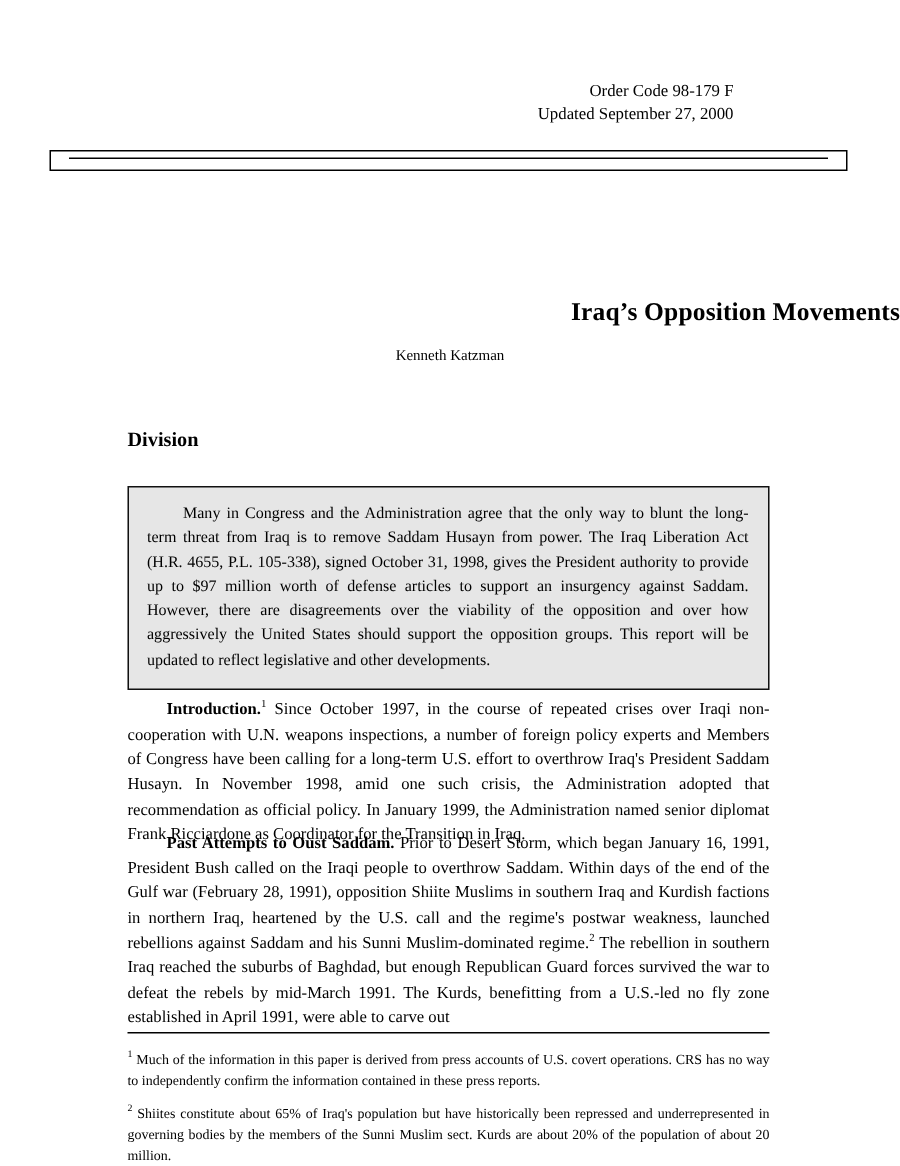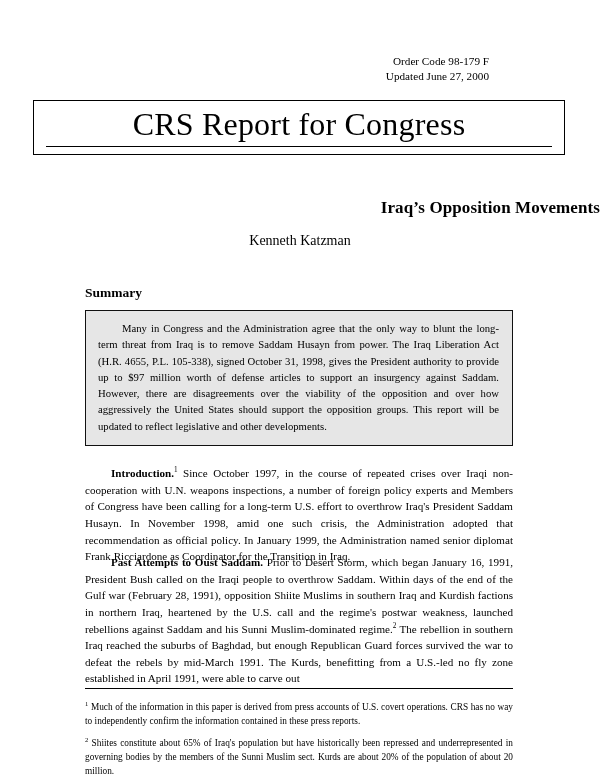--- a/index.html
+++ b/index.html
@@ -77,35 +77,35 @@
     font-size: 17px;
     font-weight: bold;
     letter-spacing: 0.1px;
   }
   .byline {
     position: absolute;
     top: 193px;
     left: 0;
     width: 600px;
     text-align: center;
-    font-size: 14px;
+    font-size: 10px;
     line-height: 1.47;
   }
 
   
   .summary-heading {
     position: absolute;
     top: 247px;
     left: 85px;
     font-size: 13.5px;
     font-weight: bold;
   }
   .summary-box {
     position: absolute;
-    top: 272px;
+    top: 286px;
     left: 85px;
     width: 428px;
     box-sizing: border-box;
     border: 1.1px solid #111;
     background: #e6e6e6;
     padding: 9px 13px 11px 12px;
   }
   .summary-text {
     font-size: 10.7px;
     line-height: 1.52;
@@ -187,35 +187,34 @@
   }
   .diamond { font-style: normal; font-weight: normal; }
 </style>
 </head>
 <body>
 
 <div class="page">
 
   <div class="order-block">
     <div>Order Code 98-179 F</div>
-    <div>Updated June 27, 2000</div>
+    <div>Updated September 27, 2000</div>
   </div>
 
   <div class="masthead">
-    <div class="masthead-title">CRS Report for Congress</div>
     <div class="masthead-rule"></div>
   </div>
 
   <div class="report-title">Iraq’s Opposition Movements</div>
 
   <div class="byline">
     <div>Kenneth Katzman</div>
   </div>
 
-  <div class="summary-heading">Summary</div>
+  <div class="summary-heading">Division</div>
 
   <div class="summary-box">
     <p class="summary-text">Many in Congress and the Administration agree that the only way to blunt the long-term threat from Iraq is to remove Saddam Husayn from power.  The Iraq Liberation Act (H.R. 4655, P.L. 105-338),  signed October 31, 1998, gives the President authority to provide up to $97 million worth of defense articles to support an insurgency against Saddam.  However, there are disagreements over the viability of the opposition and over how aggressively the United States should support the opposition groups.    This report will be updated to reflect legislative and other developments.</p>
   </div>
 
   <div class="body-block b1">
     <p class="body-para"><span class="run-in">Introduction.</span><sup>1</sup><span> Since October 1997, in the course of repeated crises over Iraqi non-cooperation with U.N. weapons inspections, a number of foreign policy experts and Members of Congress have been calling for a long-term U.S. effort to overthrow Iraq's President Saddam Husayn.  In November 1998, amid one such crisis, the Administration adopted that recommendation as official policy.   In January 1999, the Administration named senior diplomat Frank Ricciardone as Coordinator for the Transition in Iraq.</span></p>
   </div>
 
   <div class="body-block b2">

